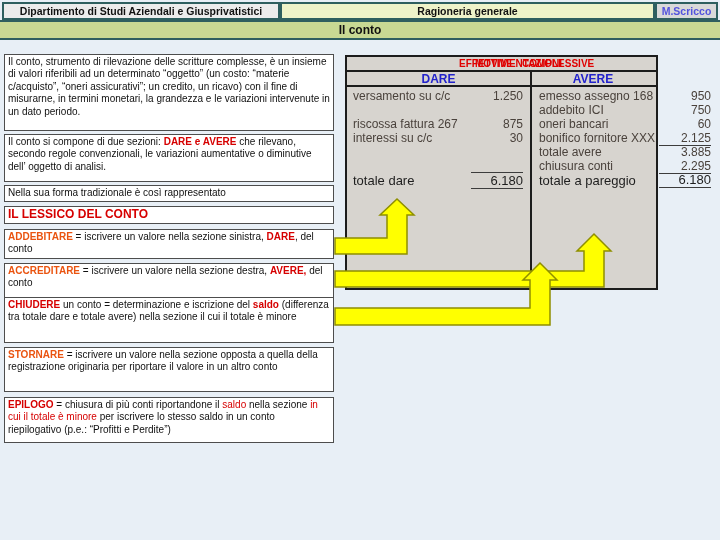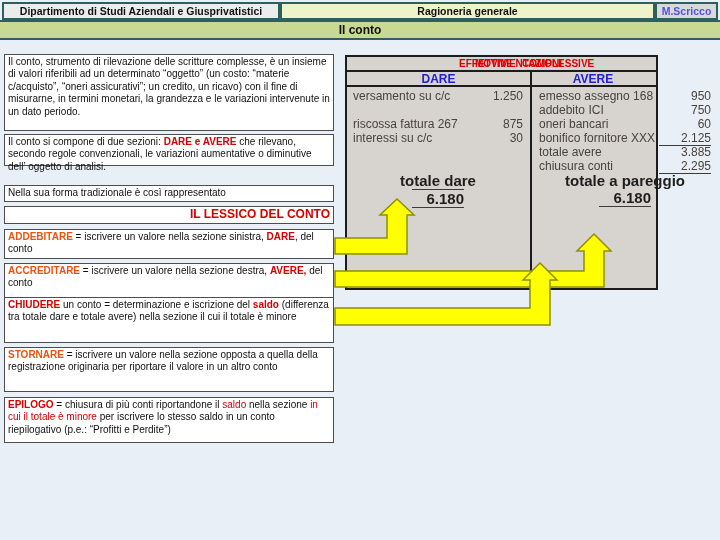--- a/index.html
+++ b/index.html
@@ -27,23 +27,23 @@
     font-weight:bold; font-size:12px; color:#111;
   }
   
   .txtbox {
     position:absolute; left:4px; width:330px;
     background:#ffffff; border:1px solid #4d4d4d;
     padding:1px 3px;
     font-size:10px; line-height:12.4px; color:#101010;
   }
   #box1 { top:54px;  height:77px; }
-  #box2 { top:134px; height:32px; }
+  #box2 { top:134px; height:48px; }
   #box3 { top:185px; height:17px; }
-  #box4 { top:206px; height:18px; text-align:right; font-weight:bold; font-size:12px; color:#d60000; }
+  #box4 { top:206px; height:18px; text-align:left; font-weight:bold; font-size:12px; color:#d60000; }
   #box5 { top:229px; height:30px; }
   #box6 { top:263px; height:46px; }
   #box7 { top:297px; height:46px; }
   #box8 { top:347px; height:45px; }
   #box9 { top:397px; height:46px; }
   .red-bold    { color:#d60000; font-weight:bold; }
   .orange-bold { color:#ea5410; font-weight:bold;text-align:right; }
   .red         { color:#d60000; }
   
   #ledger {
@@ -74,21 +74,21 @@
     background:#1c1c1c;
   }
   .row {
     position:absolute; height:14px;
     display:flex; justify-content:space-between; align-items:center;
     font-size:12px; color:#4a423c;
   }
   .row .val { display:inline-block; width:52px; text-align:right; }
   .col-l { left:6px;   width:170px; }
   .col-r { left:192px; width:172px; }
-  .total { font-weight:bold; color:#1e1e1e; font-size:15px; height:16px;flex-direction:column; }
+  .total { font-weight:normal; color:#1e1e1e; font-size:13px; height:16px; }
   .u  { border-bottom:1.5px solid #3c3c3c; }
   .ot { border-top:1.5px solid #3c3c3c; }
   
   #arrows { position:absolute; left:0; top:0; width:720px; height:540px; z-index:5; pointer-events:none; }
 </style>
 </head>
 <body>
 
 <div id="hdr-left" class="hdr-box">Dipartimento di Studi Aziendali e Giusprivatistici</div>
 <div id="hdr-center" class="hdr-box">Ragioneria generale</div>

